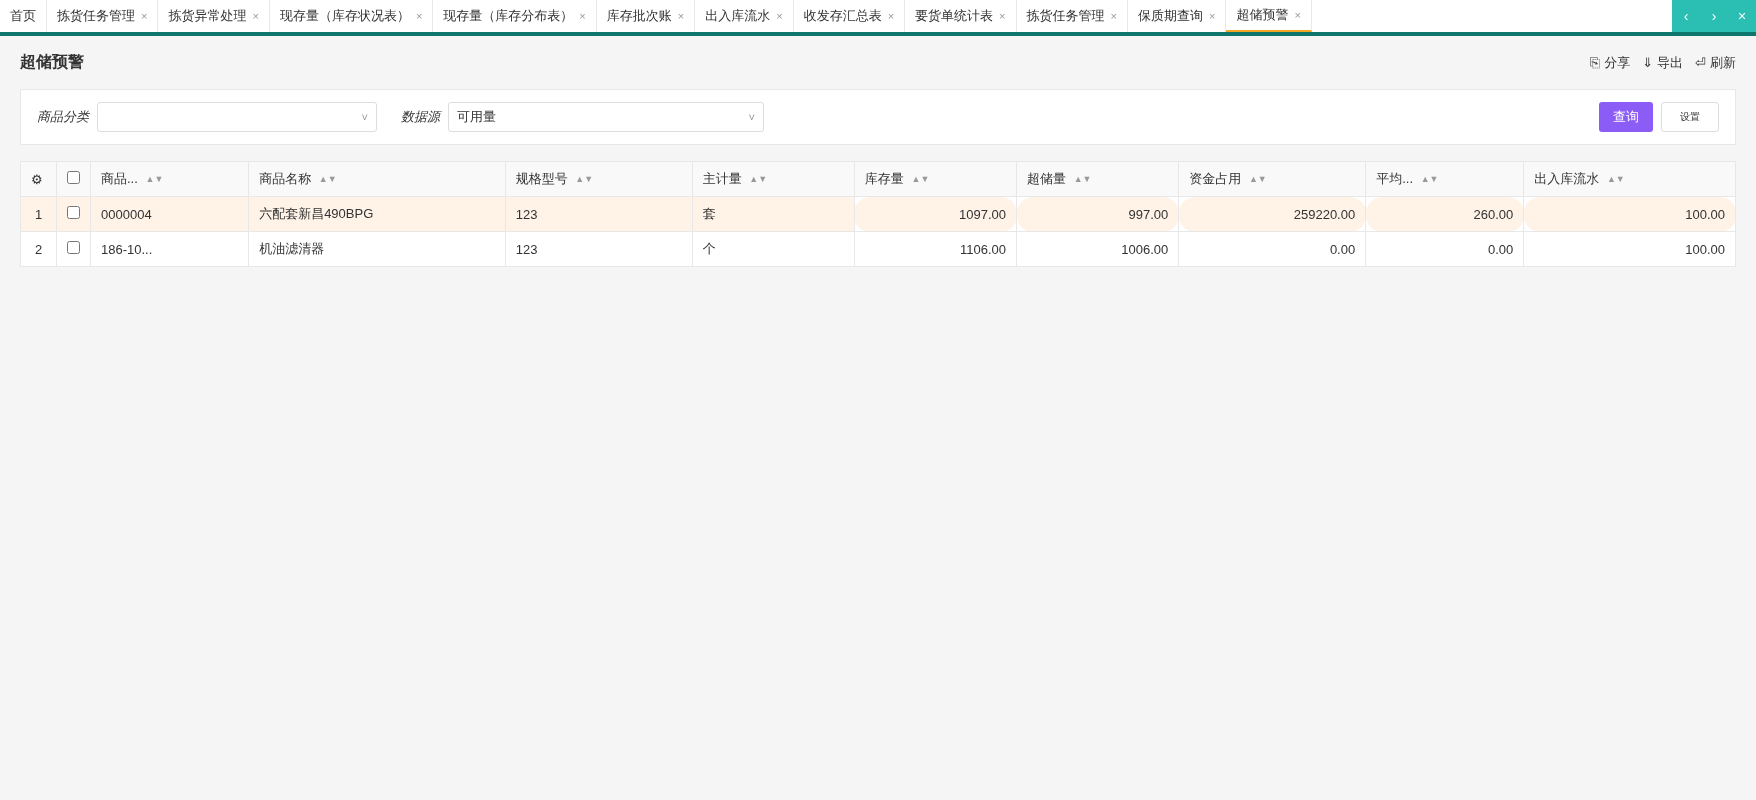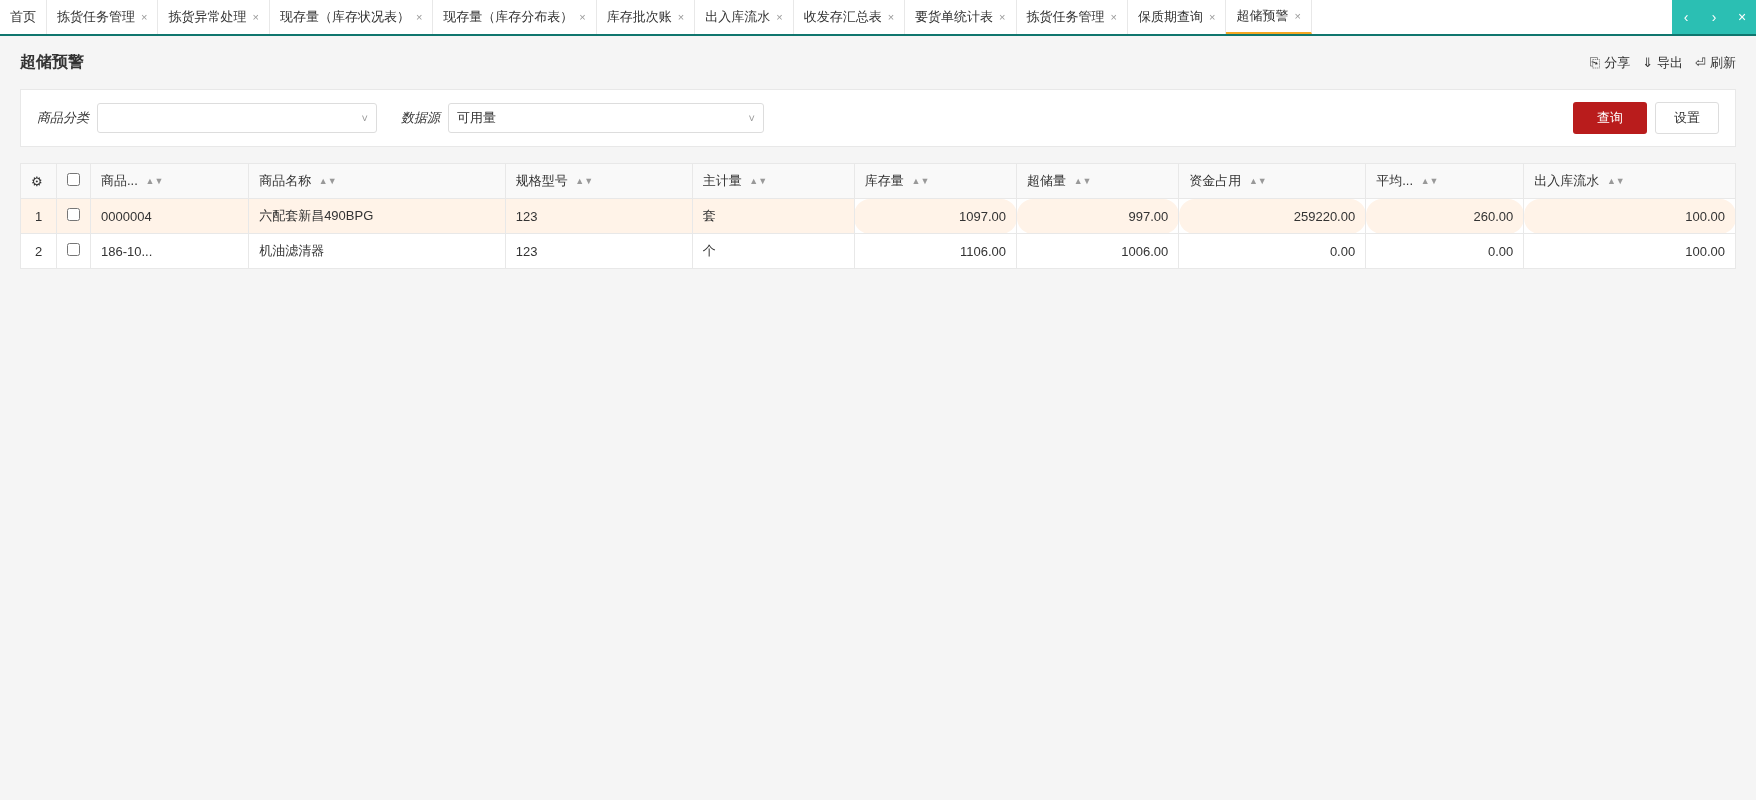--- a/index.html
+++ b/index.html
@@ -1,21 +1,21 @@
 <!DOCTYPE html>
 <html><head>
   <meta charset="utf-8">
   <style>
     * { box-sizing: border-box; margin: 0; padding: 0; font-family: 'Microsoft YaHei', Arial, sans-serif; }
     body { background: #f5f5f5; font-size: 13px; color: #333; }
 
     
     .topbar {
       background: #fff;
-      border-bottom: 2px solid #0f766e;
+      border-bottom: 4px solid #0f766e;
       height: 36px;
       display: flex;
       align-items: stretch;
       overflow: hidden;
     }
     .topbar-item {
       display: flex;
       align-items: center;
       padding: 0 10px;
       white-space: nowrap;
@@ -127,35 +127,35 @@
     .filter-select .chevron {
       color: #999;
       font-size: 11px;
     }
     .filter-actions {
       margin-left: auto;
       display: flex;
       gap: 8px;
     }
     .btn-query {
-      background: #b91c1c;
+      background: #8b5cf6;
       color: #fff;
       border: none;
       border-radius: 3px;
-      padding: 6px 24px;
+      padding: 6px 14px;
       font-size: 13px;
       cursor: pointer;
     }
     .btn-settings {
       background: #fff;
       color: #333;
       border: 1px solid #ddd;
       border-radius: 3px;
       padding: 6px 18px;
-      font-size: 13px;
+      font-size: 10px;
       cursor: pointer;
     }
 
     
     .data-table {
       width: 100%;
       border-collapse: collapse;
       background: #fff;
       border: 1px solid #e8e8e8;
     }

